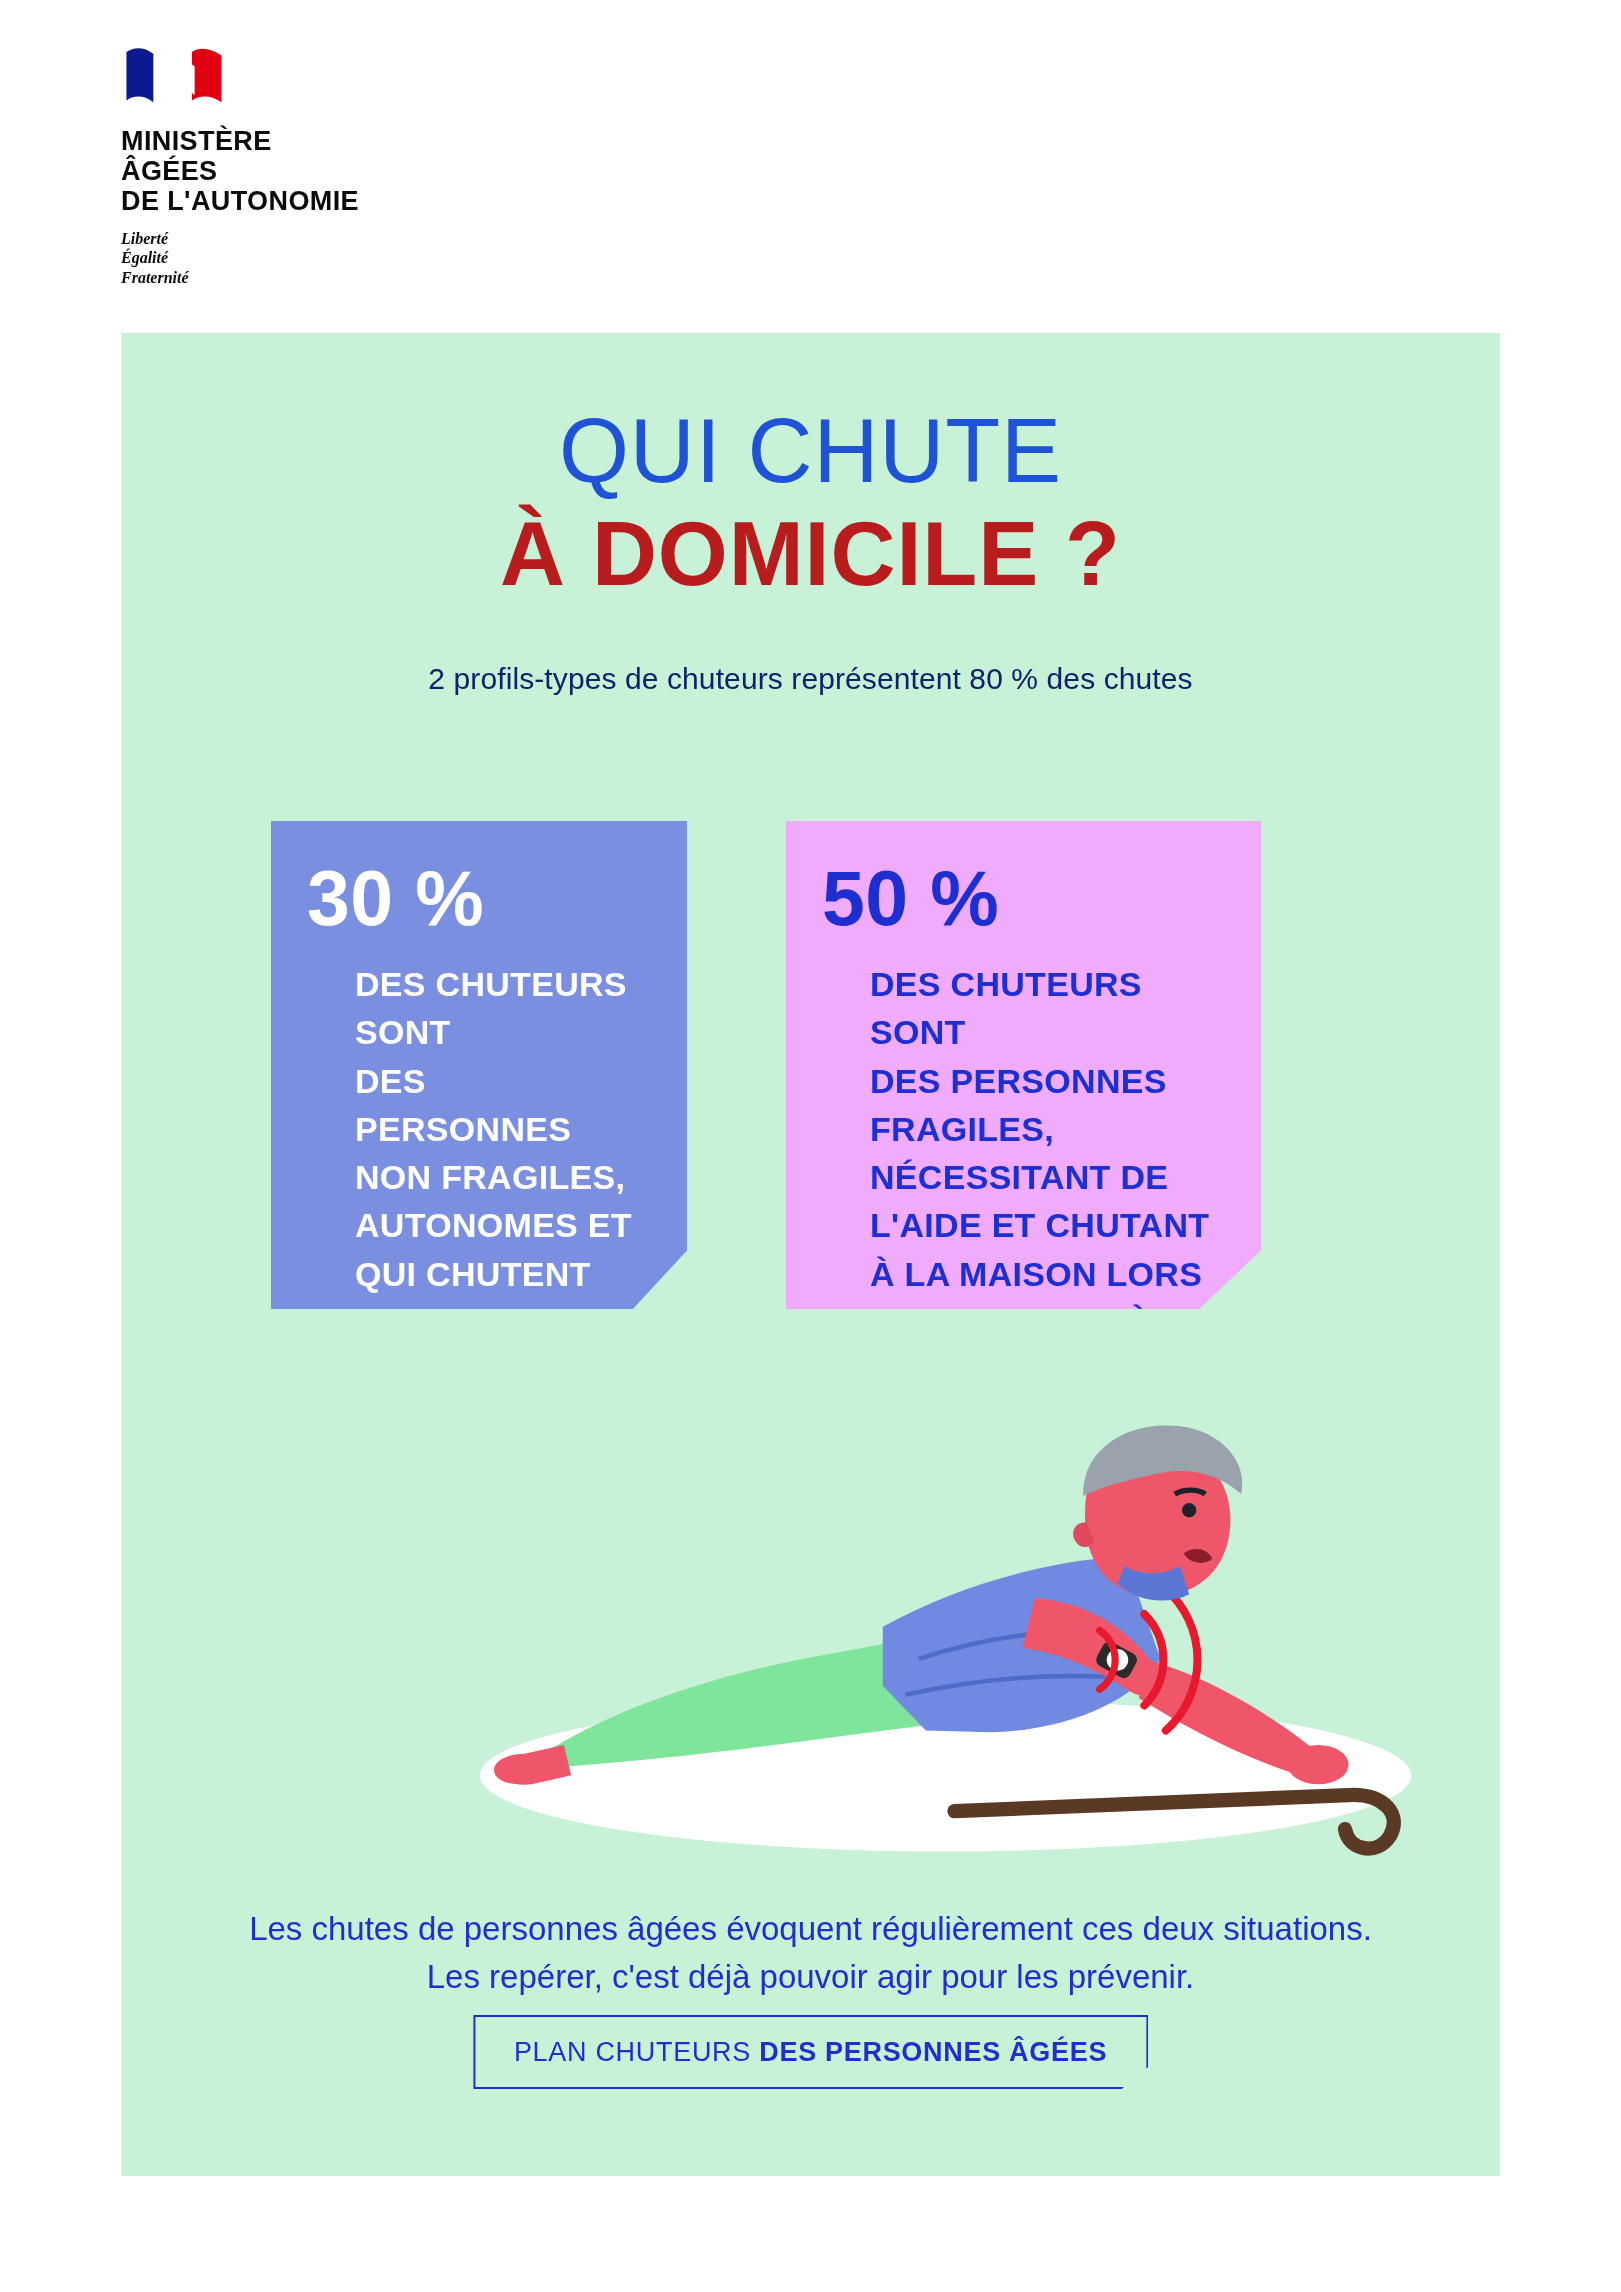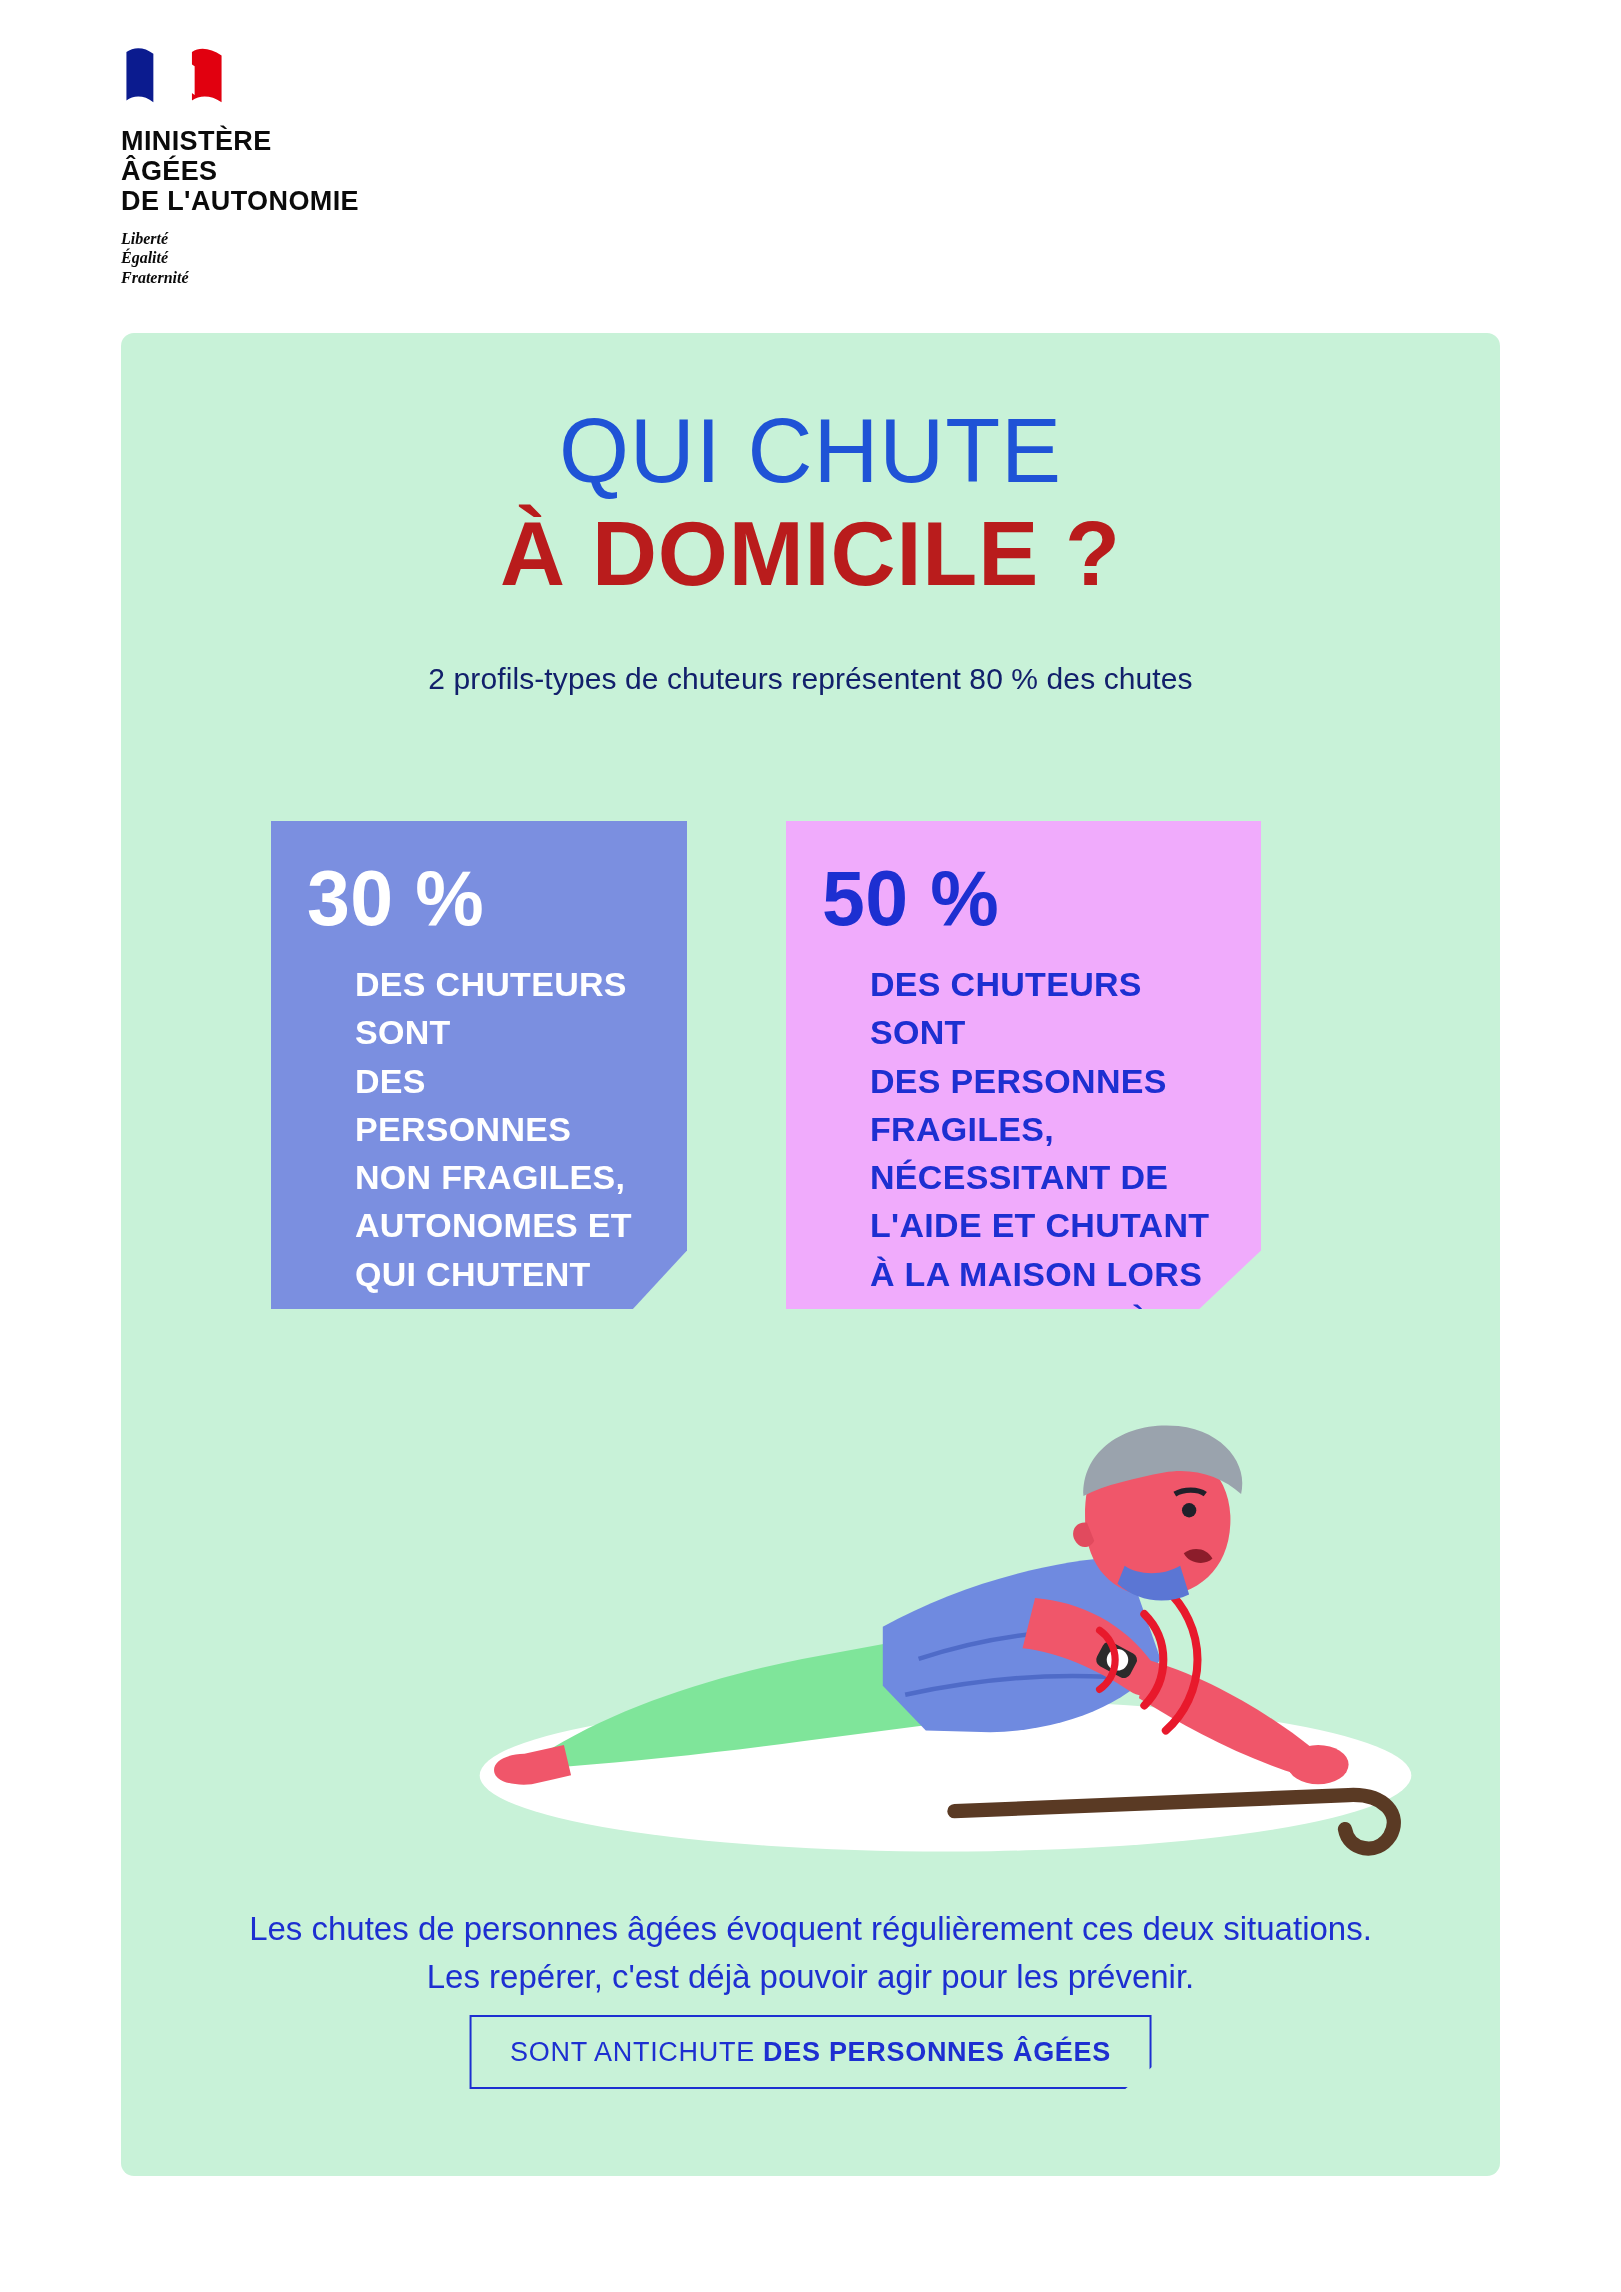--- a/index.html
+++ b/index.html
@@ -50,21 +50,20 @@
 
   
   .panel {
     position: absolute;
     left: 121px;
     top: 333px;
     width: 1379px;
     height: 1843px;
     background: #c8f2d8;
     overflow: hidden;
-    border-radius: 13px;
   }
 
   
   .title-1 {
     position: absolute;
     left: 0;
     top: 73px;
     width: 100%;
     text-align: center;
     font-size: 90px;
@@ -270,17 +269,17 @@
 
     <path d="M782 216 C804 236, 836 240, 862 228 L852 196 C832 208, 804 206, 790 196 Z" fill="#5b76d4"></path>
 
     <path d="M600 470 L1040 452 C1080 450, 1100 474, 1086 498 C1072 520, 1040 514, 1036 490" stroke="#5a3a24" stroke-width="16" fill="none" stroke-linecap="round"></path>
   </svg>
 
   <div class="footer-text">Les chutes de personnes âgées évoquent régulièrement ces deux situations.
 Les repérer, c'est déjà pouvoir agir pour les prévenir.</div>
 
   <div class="badge">
-    <span>SONT ANTICHUTE </span><span class="b-strong">DES PERSONNES ÂGÉES</span>
+    <span>PLAN CHUTEURS </span><span class="b-strong">DES PERSONNES ÂGÉES</span>
   </div>
 
 </div>
 
 
 </body></html>

